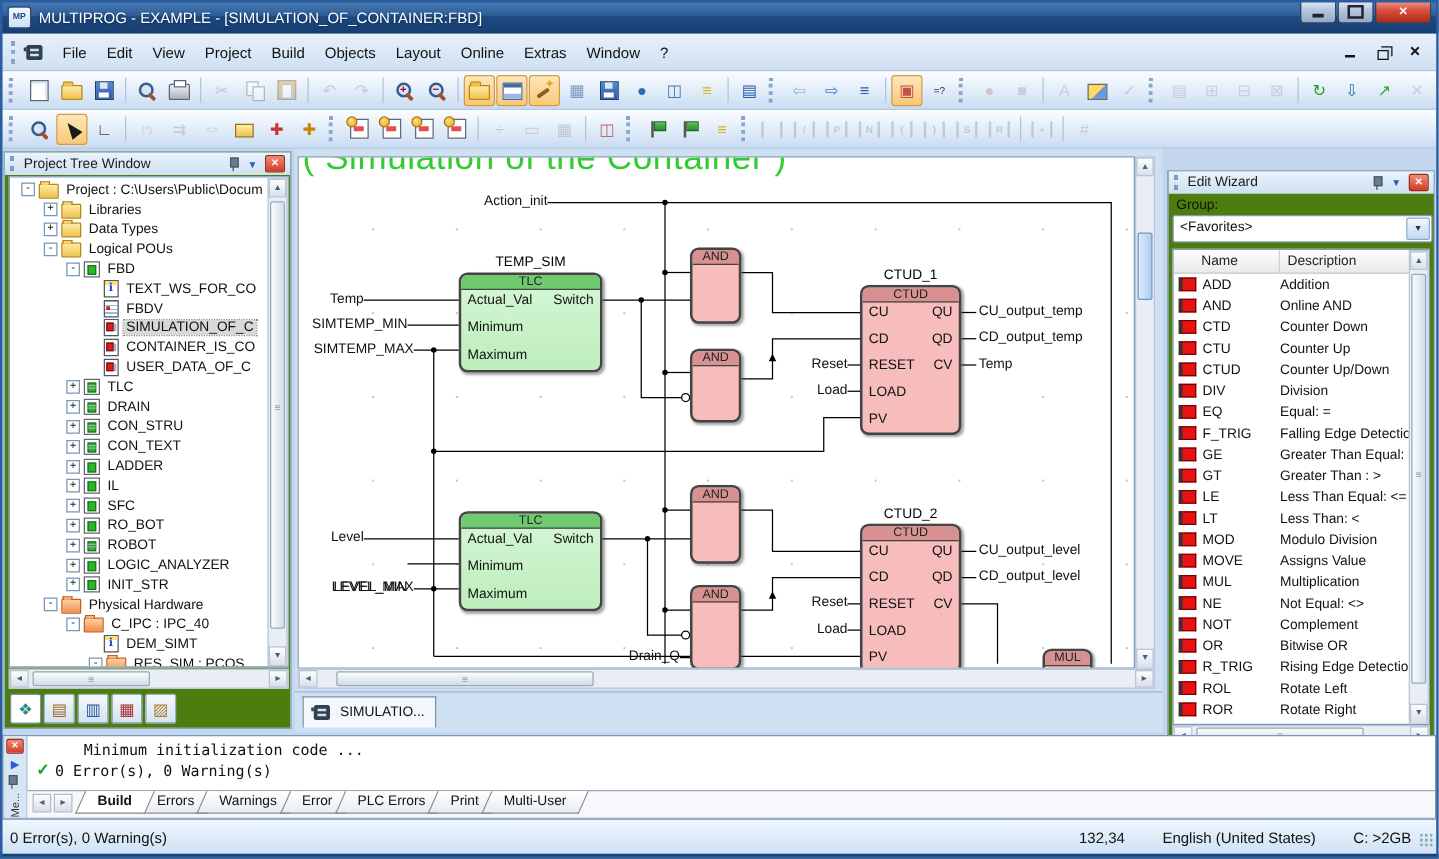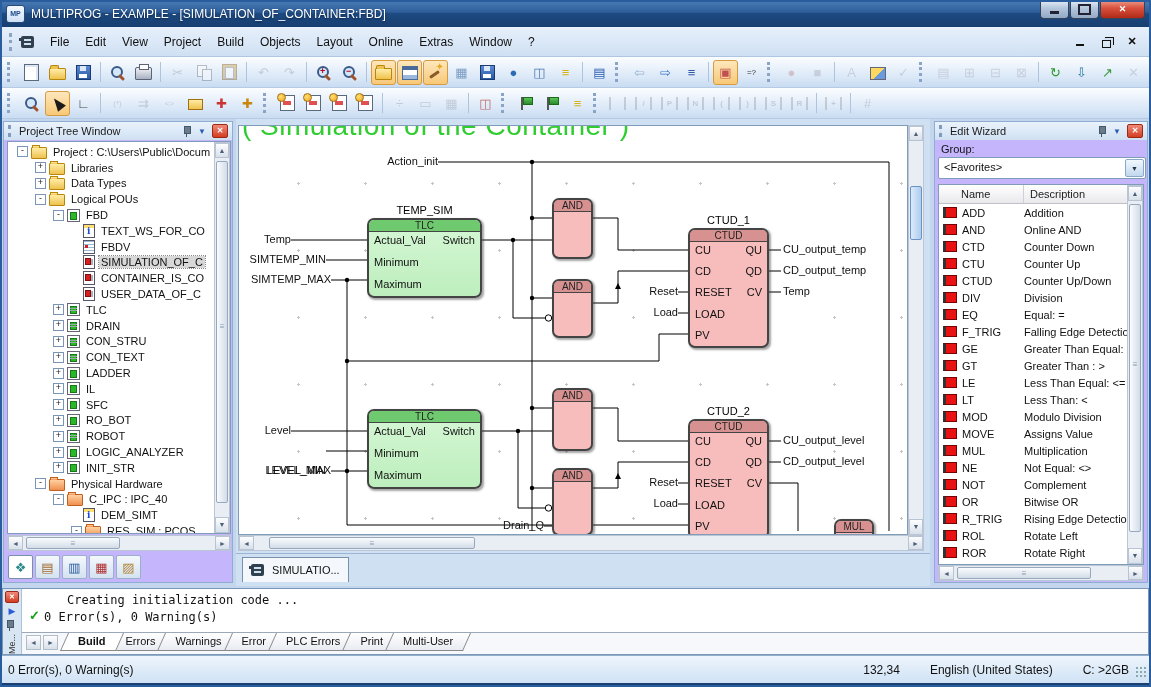--- a/index.html
+++ b/index.html
@@ -72,21 +72,21 @@
   .k-cursor{width:0;height:0;border-left:5px solid transparent;border-right:5px solid transparent;border-bottom:13px solid #1a1a1a;transform:rotate(-38deg)}
   .k-tag{width:13px;height:9px;background:linear-gradient(#ffeca6,#eec24e);border:1px solid #a07010;margin-top:3px}
   .k-flag{width:15px;height:15px;position:relative}
   .k-flag::before{content:"";position:absolute;left:3px;top:1px;width:2px;height:13px;background:#555}
   .k-flag::after{content:"";position:absolute;left:5px;top:1px;width:8px;height:6px;background:linear-gradient(#5ac45a,#2a8a2a);border:1px solid #1a6a1a}
   .k-lad{width:13px;height:13px;border-left:2px solid #9aa4b2;border-right:2px solid #9aa4b2;color:#9aa4b2;font-size:8px;line-height:13px;text-align:center;font-weight:bold}
   .k-pagey{width:13px;height:14px;background:#fff;border:1px solid #5a6a7c;position:relative}
   .k-pagey::before{content:"";position:absolute;top:-3px;left:-4px;width:7px;height:7px;border-radius:50%;background:radial-gradient(circle at 35% 35%,#ffe070,#f0a020);border:1px solid #a07010}
   .k-pagey::after{content:"";position:absolute;top:5px;left:2px;width:8px;height:4px;background:#e05050}
   
-  .panel{position:absolute;background:#c4b5fd;border:1px solid #8fadd0;box-sizing:border-box}
+  .panel{position:absolute;background:#4d7c0f;border:1px solid #8fadd0;box-sizing:border-box}
   .phead{height:18px;display:flex;align-items:center;padding:0 4px;font-size:11px;color:#1a1a1a;
     background:linear-gradient(#eaf3fc,#cfe0f2)}
   .phead .hgrip{width:3px;height:12px;border-left:3px dotted #7f9cc0;margin-right:5px}
   .phead .sp{flex:1}
   .pin-ic{position:relative;width:11px;height:13px;margin-right:6px}
   .pin-ic::before{content:"";position:absolute;left:3px;top:1px;width:5px;height:6px;background:#6a7b8c;border:1px solid #44586c}
   .pin-ic::after{content:"";position:absolute;left:5px;top:8px;width:1px;height:4px;background:#44586c}
   .hdd{color:#2a5db4;font-size:8px;margin-right:6px}
   .hclose{width:14px;height:12px;background:linear-gradient(#f08a7a,#d43d22);border:1px solid #9a2a14;border-radius:2px;
     color:#fff;font-size:8px;font-weight:bold;display:flex;align-items:center;justify-content:center;line-height:1}
@@ -763,21 +763,21 @@
     <span class="sba" style="right:0">►</span>
   </div>
   <div id="tabstrip" style="left:0;top:434px;width:694px;height:32px">
     <div class="doctab">
       <span class="k-fbddoc"></span>
       <span>SIMULATIO...</span>
     </div>
   </div>
 </div>
 
-<div class="panel" id="ew" style="left:934px;top:121px;width:214px;height:462px">
+<div class="panel" id="ew" style="left:934px;top:136px;width:214px;height:462px">
   <div class="phead">
     <span class="hgrip"></span>
     <span>Edit Wizard</span>
     <span class="sp"></span>
     <span class="pin-ic"></span>
     <span class="hdd">▼</span>
     <span class="hclose">✕</span>
   </div>
   <div style="position:absolute;left:6px;top:21px;font-size:11px">Group:</div>
   <div class="dd" style="left:3px;top:35px;width:206px;height:20px">
@@ -913,21 +913,21 @@
   </div>
 </div>
 
 <div id="msg">
   <div id="msgstrip">
     <span class="msx">✕</span>
     <span class="msplay">▶</span>
     <span class="pin-ic"></span>
     <span class="msvert">Me...</span>
   </div>
-  <div class="mline" style="left:64px;top:4px">Creating initialization code ...</div>
+  <div class="mline" style="left:64px;top:4px">Minimum initialization code ...</div>
   <span class="mcheck" style="left:26px;top:19px">✓</span>
   <div class="mline" style="left:41px;top:21px">0 Error(s), 0 Warning(s)</div>
   <div id="msgtabsbar">
     <span class="tba">◄</span>
     <span class="tba" style="margin-right:6px">►</span>
     <span style="display:flex">
         <span class="mtab act"><span class="mtabt">Build</span></span>
         <span class="mtab"><span class="mtabt">Errors</span></span>
         <span class="mtab"><span class="mtabt">Warnings</span></span>
         <span class="mtab"><span class="mtabt">Error</span></span>

